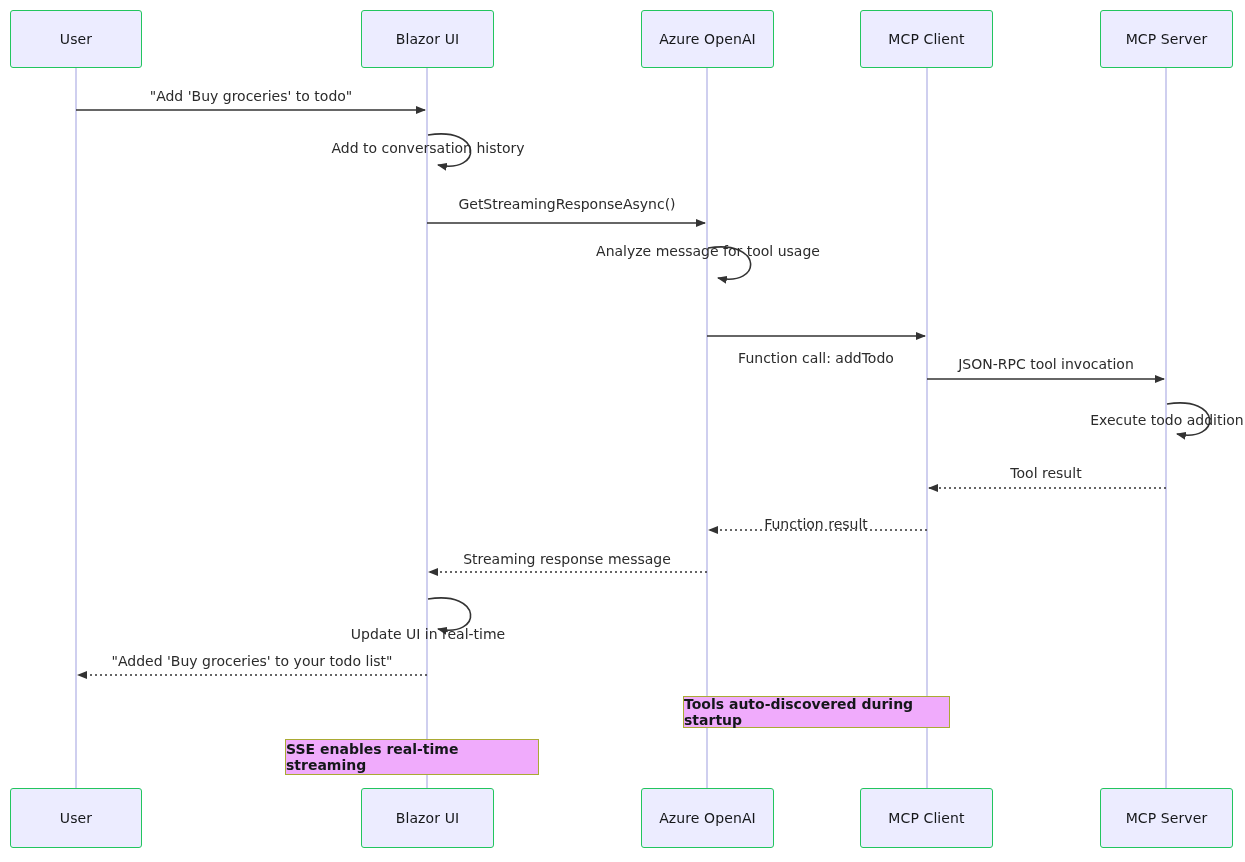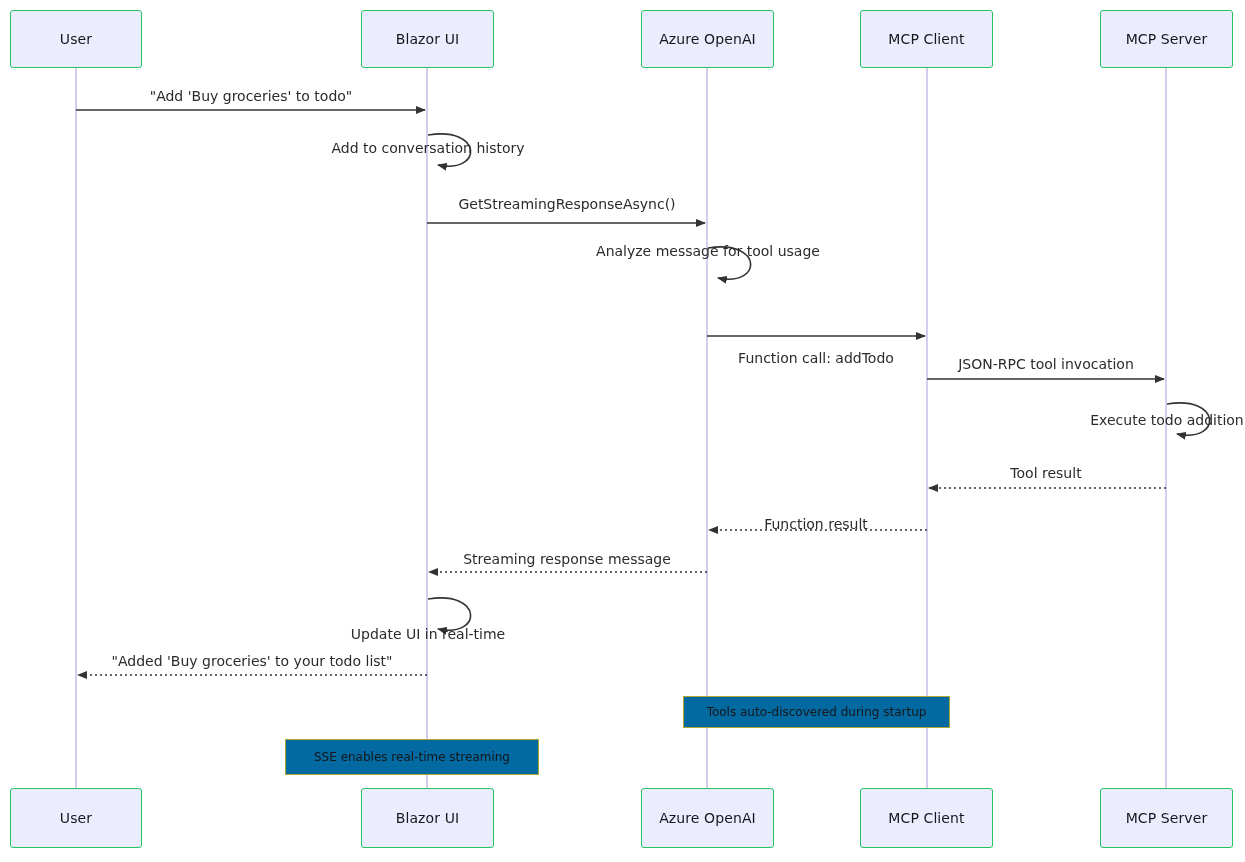--- a/index.html
+++ b/index.html
@@ -20,26 +20,27 @@
     border-radius:3px;
     box-sizing:border-box;
     display:flex;align-items:center;justify-content:center;
     font-size:14px;
     color:#15171a;
     letter-spacing:.1px;
   }
   
   .note-box{
     position:absolute;
-    background:#0369a1;
+    background:#f0abfc;
     border:1px solid #AAAA33;
     box-sizing:border-box;
     display:flex;align-items:center;justify-content:center;
-    font-size:12px;
+    font-size:14px;
     color:#15171a;
+    font-weight:bold;
   }
   
   .msg-label{
     position:absolute;
     font-size:14px;
     color:#2b2b2b;
     white-space:nowrap;
     transform:translateX(-50%);
   }
 </style>

